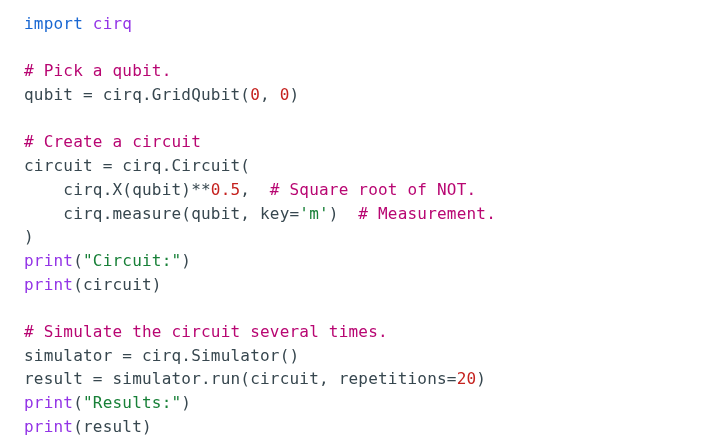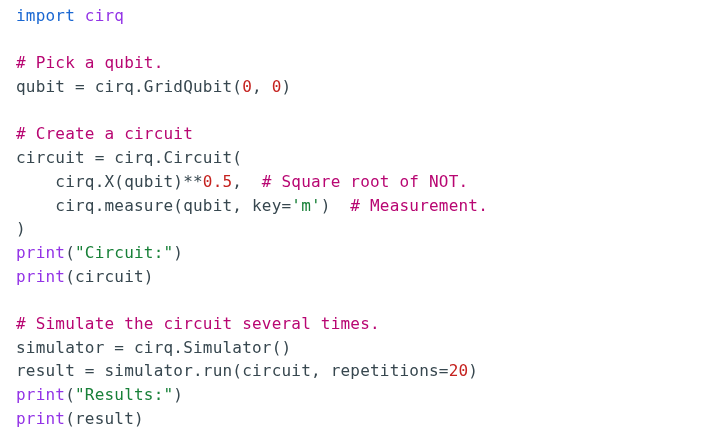--- a/index.html
+++ b/index.html
@@ -6,21 +6,21 @@
     margin: 0;
     padding: 0;
   }
   body {
     width: 716px;
     height: 447px;
     background: #ffffff;
     overflow: hidden;
   }
   .code-block {
-    margin: 0;
+    margin: 8px;
     padding: 4px 0 0 16px;
     font-family: "DejaVu Sans Mono", "Liberation Mono", monospace;
     font-size: 16px;
     line-height: 23.7px;
     letter-spacing: 0.2px;
   }
   .code-line {
     white-space: pre;
     height: 23.7px;
   }

